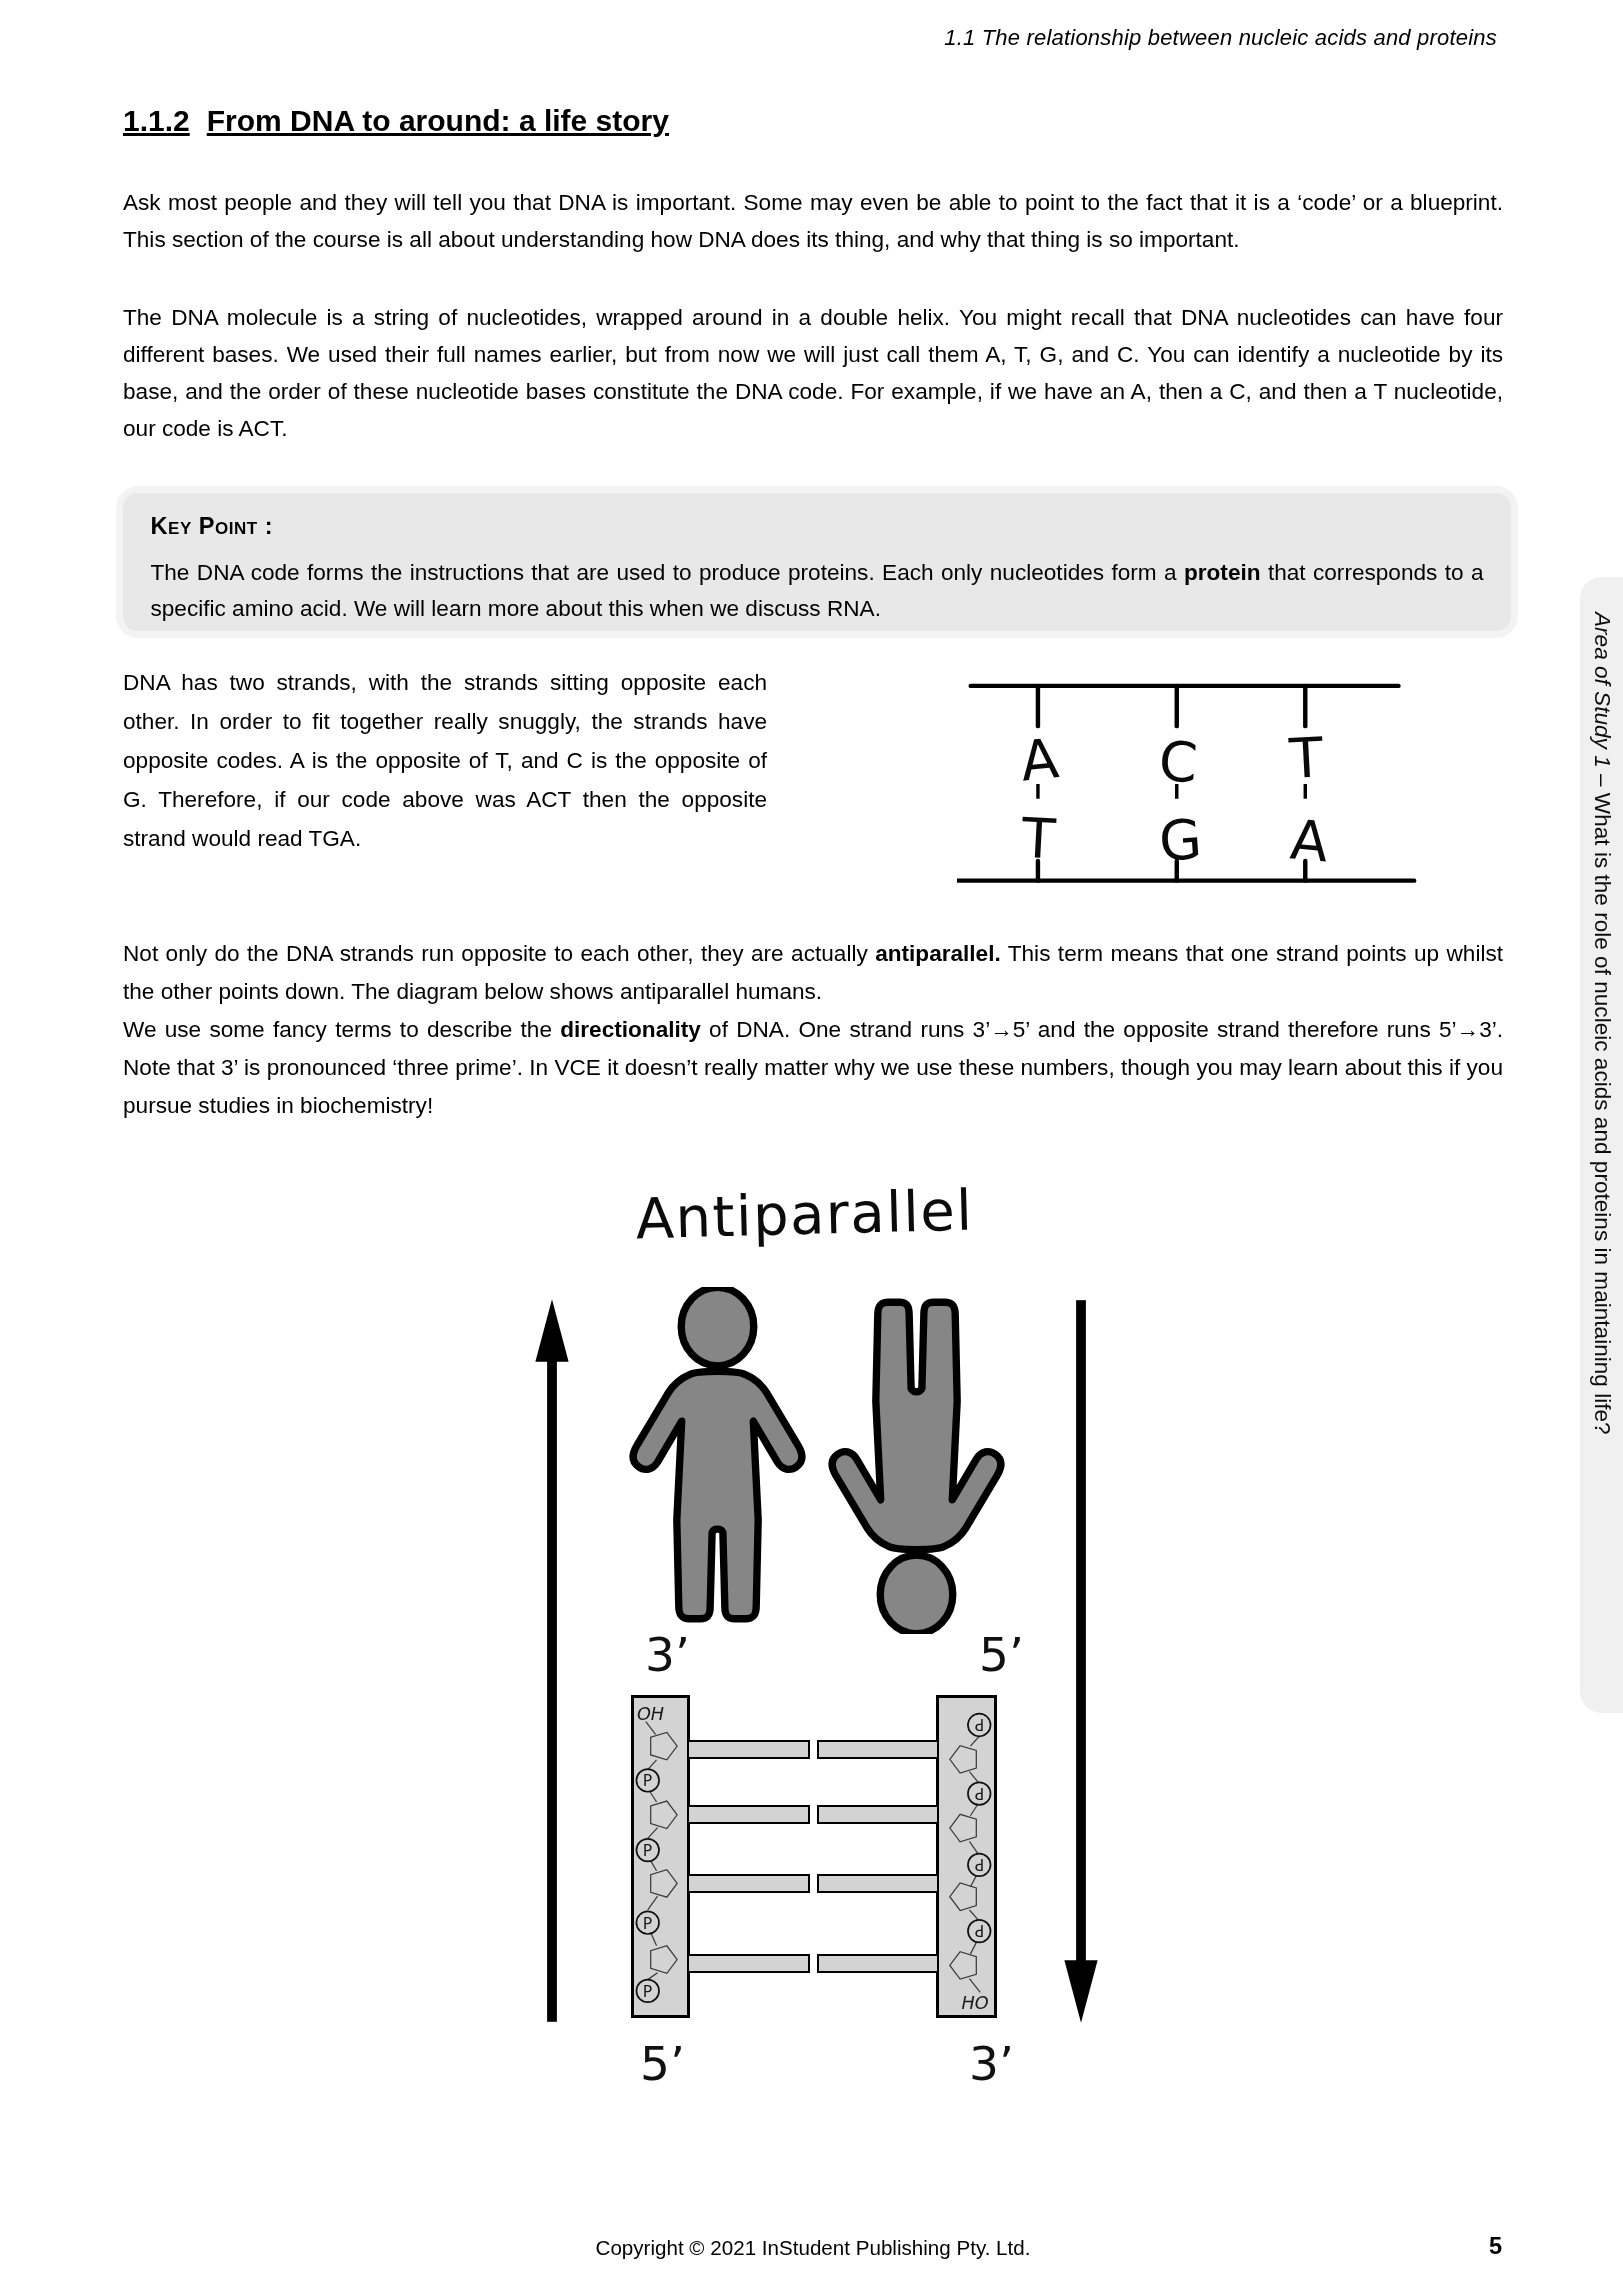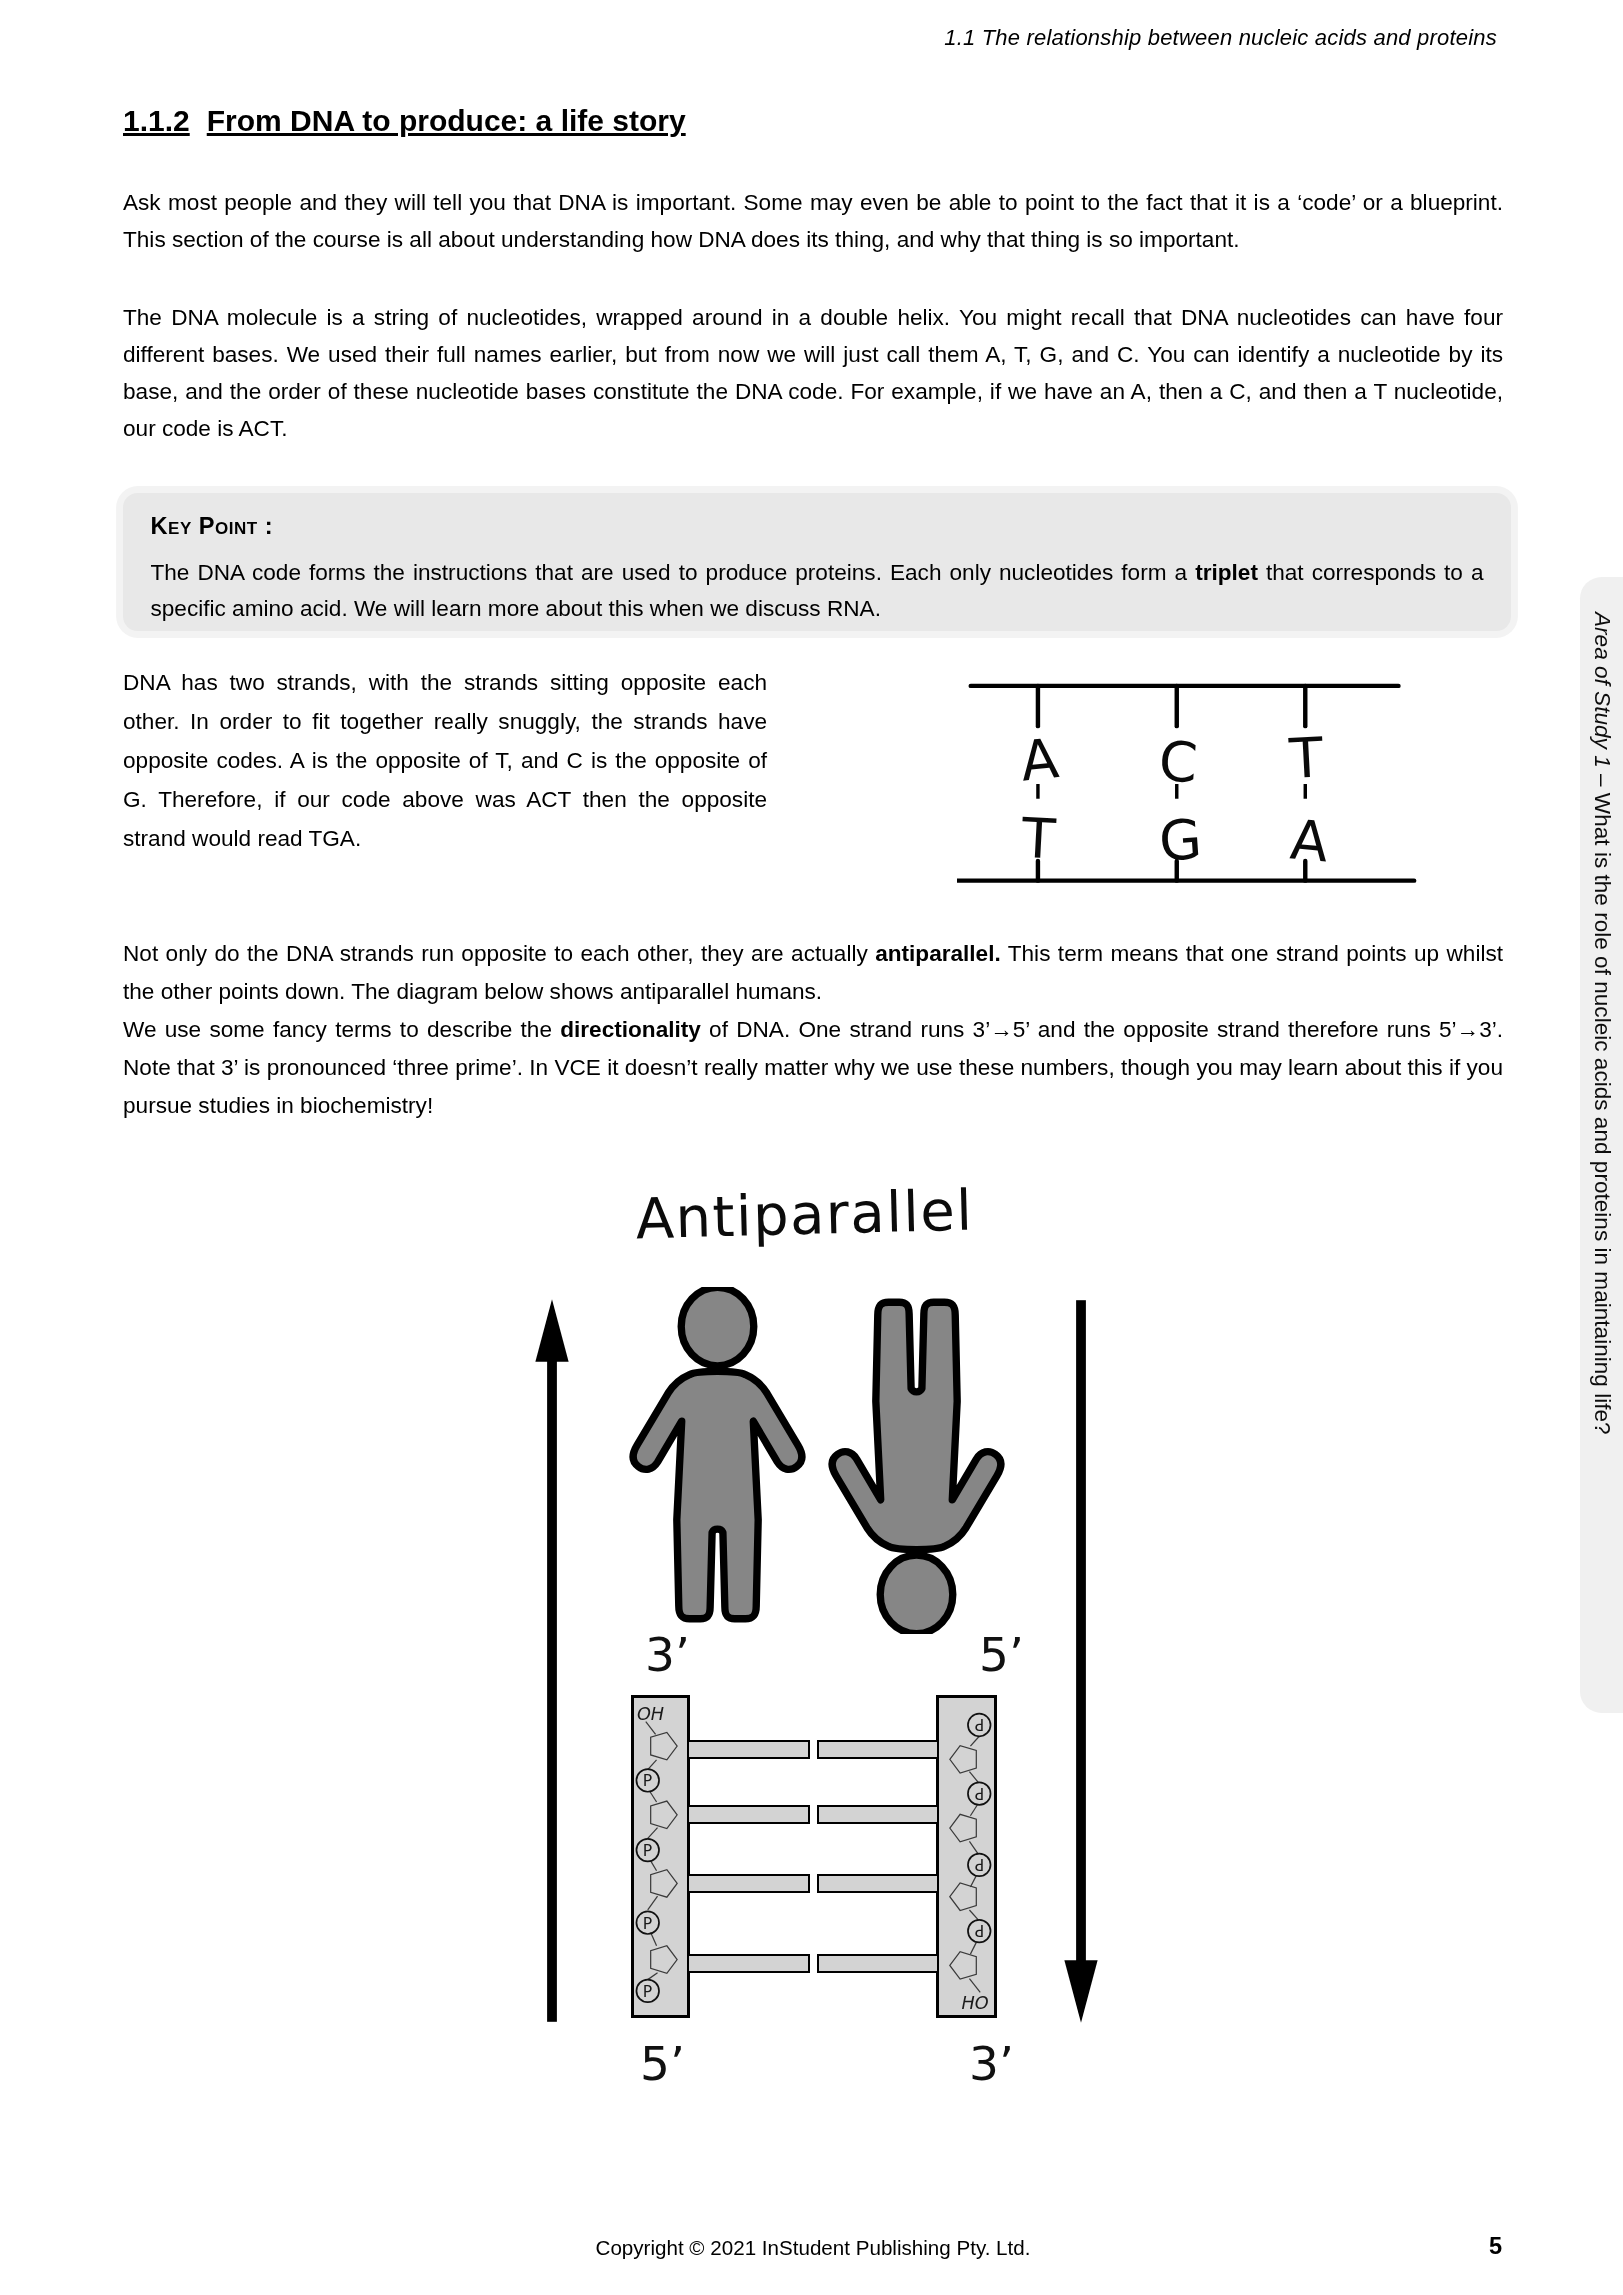--- a/index.html
+++ b/index.html
@@ -51,30 +51,30 @@
   .footer-page{top:2233px;left:1423px;width:79px;text-align:right;
         font-size:23.6px;font-weight:bold;}
 </style>
 </head>
 <body>
 
 <div class="abs pg-header">1.1 The relationship between nucleic acids and proteins</div>
 
 <div class="abs sec-title">
   <span>1.1.2</span>
-  <span>From DNA to produce: a life story</span>
+  <span>From DNA to around: a life story</span>
 </div>
 
 <div class="abs para" style="top:184px;">Ask most people and they will tell you that DNA is important.  Some may even be able to point to the fact that it is a ‘code’ or a blueprint.  This section of the course is all about understanding how DNA does its thing, and why that thing is so important.</div>
 
 <div class="abs para" style="top:299px;">The DNA molecule is a string of nucleotides, wrapped around in a double helix.  You might recall that DNA nucleotides can have four different bases.  We used their full names earlier, but from now we will just call them A, T, G, and C. You can identify a nucleotide by its base, and the order of these nucleotide bases constitute the DNA code.  For example, if we have an A, then a C, and then a T nucleotide, our code is ACT.</div>
 
 <div class="abs keybox">
   <span class="kp-label">Key Point :</span>
-  <div class="kp-body"><span>The DNA code forms the instructions that are used to produce proteins.  Each only nucleotides form a </span><b>triplet</b><span> that corresponds to a specific amino acid.  We will learn more about this when we discuss RNA.</span></div>
+  <div class="kp-body"><span>The DNA code forms the instructions that are used to produce proteins.  Each only nucleotides form a </span><b>protein</b><span> that corresponds to a specific amino acid.  We will learn more about this when we discuss RNA.</span></div>
 </div>
 
 <div class="abs para" id="para3" style="top:663px;">DNA has two strands, with the strands sitting opposite each other. In order to fit together really snuggly, the strands have opposite codes.  A is the opposite of T, and C is the opposite of G. Therefore, if our code above was ACT then the opposite strand would read TGA.</div>
 
 <svg class="abs minidiag" width="466" height="216" viewBox="0 0 950 440">
   <g stroke="#000" stroke-width="9" stroke-linecap="round">
     <line x1="28" y1="18" x2="900" y2="18"></line>
     <line x1="2" y1="415" x2="932" y2="415"></line>
     <line x1="165" y1="18" x2="165" y2="100"></line>
     <line x1="448" y1="18" x2="448" y2="100"></line>

